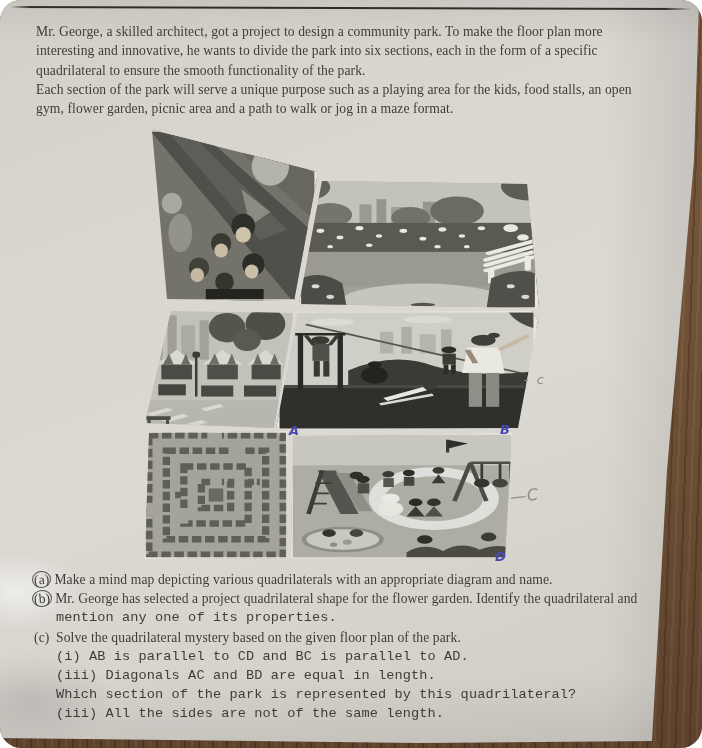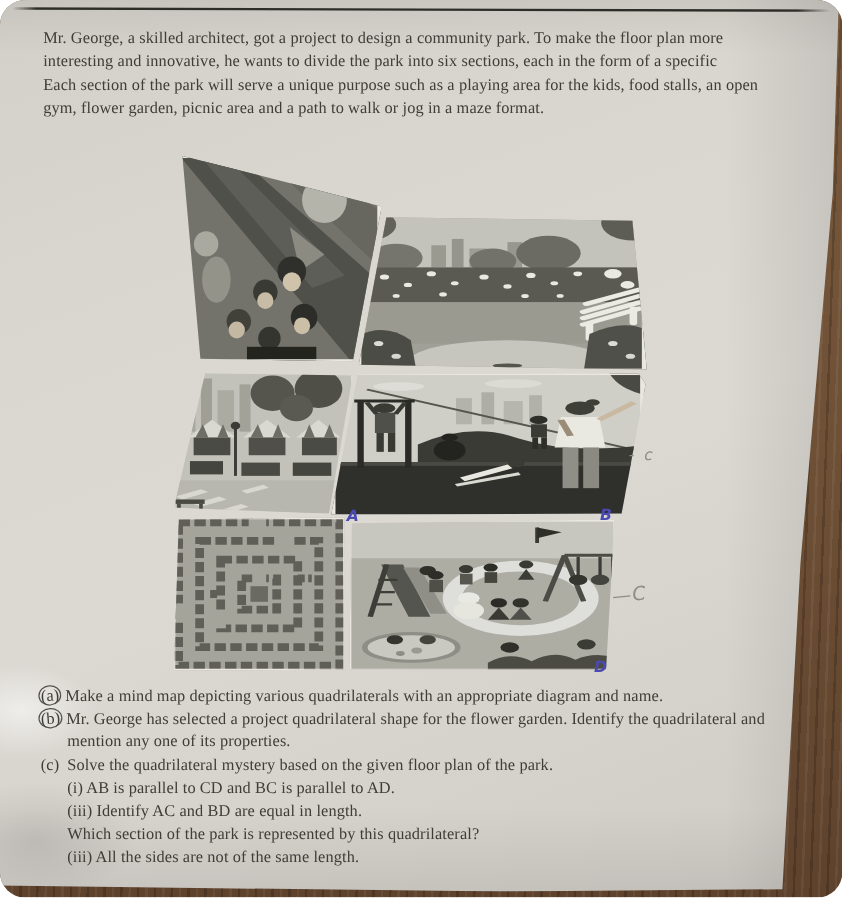--- a/index.html
+++ b/index.html
@@ -36,21 +36,21 @@
   .questions{
     position:absolute;left:34px;top:570px;width:652px;
     font-size:13.6px;line-height:19.2px;color:#3e3d37;letter-spacing:0.1px;
   }
   .q-line{white-space:nowrap;}
   .q-label{display:inline-block;width:22px;}
   .q-label.circled{
     width:auto;min-width:15px;text-align:center;border:1.3px solid #55544c;border-radius:50%;
     padding:0 1px;margin:0 3px 0 -2px;transform:rotate(-4deg);line-height:15px;
   }
-  .indent{padding-left:22px;}
+  .indent{padding-left:22px;font-family:Liberation Mono, monospace;}
   .collage{position:absolute;left:0;top:0;width:702px;height:748px;pointer-events:none;}
   .sec{position:absolute;}
   .sec svg{display:block;width:100%;height:100%;}
   .pic-picnic   {left:148px;top:128px;width:170px;height:175px;clip-path:polygon(4px 2px, 170px 44px, 146px 173px, 19px 171px);}
   .pic-garden   {left:296px;top:178px;width:244px;height:132px;clip-path:polygon(26px 3px, 231px 6px, 243px 130px, 3px 126px);}
   .pic-food     {left:143px;top:308px;width:153px;height:123px;clip-path:polygon(28px 3px, 151px 5px, 131px 120px, 2px 115px);}
   .pic-gym      {left:274px;top:310px;width:265px;height:121px;clip-path:polygon(24px 2px, 258px 1px, 264px 10px, 244px 118px, 2px 119px);}
   .pic-maze     {left:143px;top:430px;width:146px;height:130px;clip-path:polygon(6px 3px, 144px 1px, 143px 128px, 2px 129px);}
   .pic-play     {left:288px;top:432px;width:228px;height:128px;clip-path:polygon(5px 4px, 224px 1px, 217px 126px, 3px 126px);}
   .hand{position:absolute;font-family:"DejaVu Sans", sans-serif;font-style:italic;font-weight:bold;}
@@ -66,20 +66,21 @@
 <body>
 
 <div class="photo">
 
   <div class="paper"></div>
   <div class="top-rule"></div>
 
   <div class="intro">
     <div class="i-line">Mr. George, a skilled architect, got a project to design a community park. To make the floor plan more</div>
     <div class="i-line">interesting and innovative, he wants to divide the park into six sections, each in the form of a specific</div>
+    <div class="i-line">quadrilateral to ensure the smooth functionality of the park.</div>
     <div class="i-line">Each section of the park will serve a unique purpose such as a playing area for the kids, food stalls, an open</div>
     <div class="i-line">gym, flower garden, picnic area and a path to walk or jog in a maze format.</div>
   </div>
 
   <div class="collage">
 
     <div class="sec pic-picnic">
       <svg viewBox="0 0 100 100" preserveAspectRatio="none">
         <rect width="100" height="100" fill="#73736c"></rect>
         <polygon points="0,0 28,0 100,62 100,100 86,100" fill="#50504b"></polygon>
@@ -329,18 +330,18 @@
       <span class="q-label circled">(a)</span><span>Make a mind map depicting various quadrilaterals with an appropriate diagram and name.</span>
     </div>
     <div class="q-line">
       <span class="q-label circled">(b)</span><span>Mr. George has selected a project quadrilateral shape for the flower garden. Identify the quadrilateral and</span>
     </div>
     <div class="q-line indent">mention any one of its properties.</div>
     <div class="q-line">
       <span class="q-label">(c)</span><span>Solve the quadrilateral mystery based on the given floor plan of the park.</span>
     </div>
     <div class="q-line indent">(i) AB is parallel to CD and BC is parallel to AD.</div>
-    <div class="q-line indent">(iii) Identify AC and BD are equal in length.</div>
+    <div class="q-line indent">(iii) Diagonals AC and BD are equal in length.</div>
     <div class="q-line indent">Which section of the park is represented by this quadrilateral?</div>
     <div class="q-line indent">(iii) All the sides are not of the same length.</div>
   </div>
 
 </div>
 
 </body></html>

